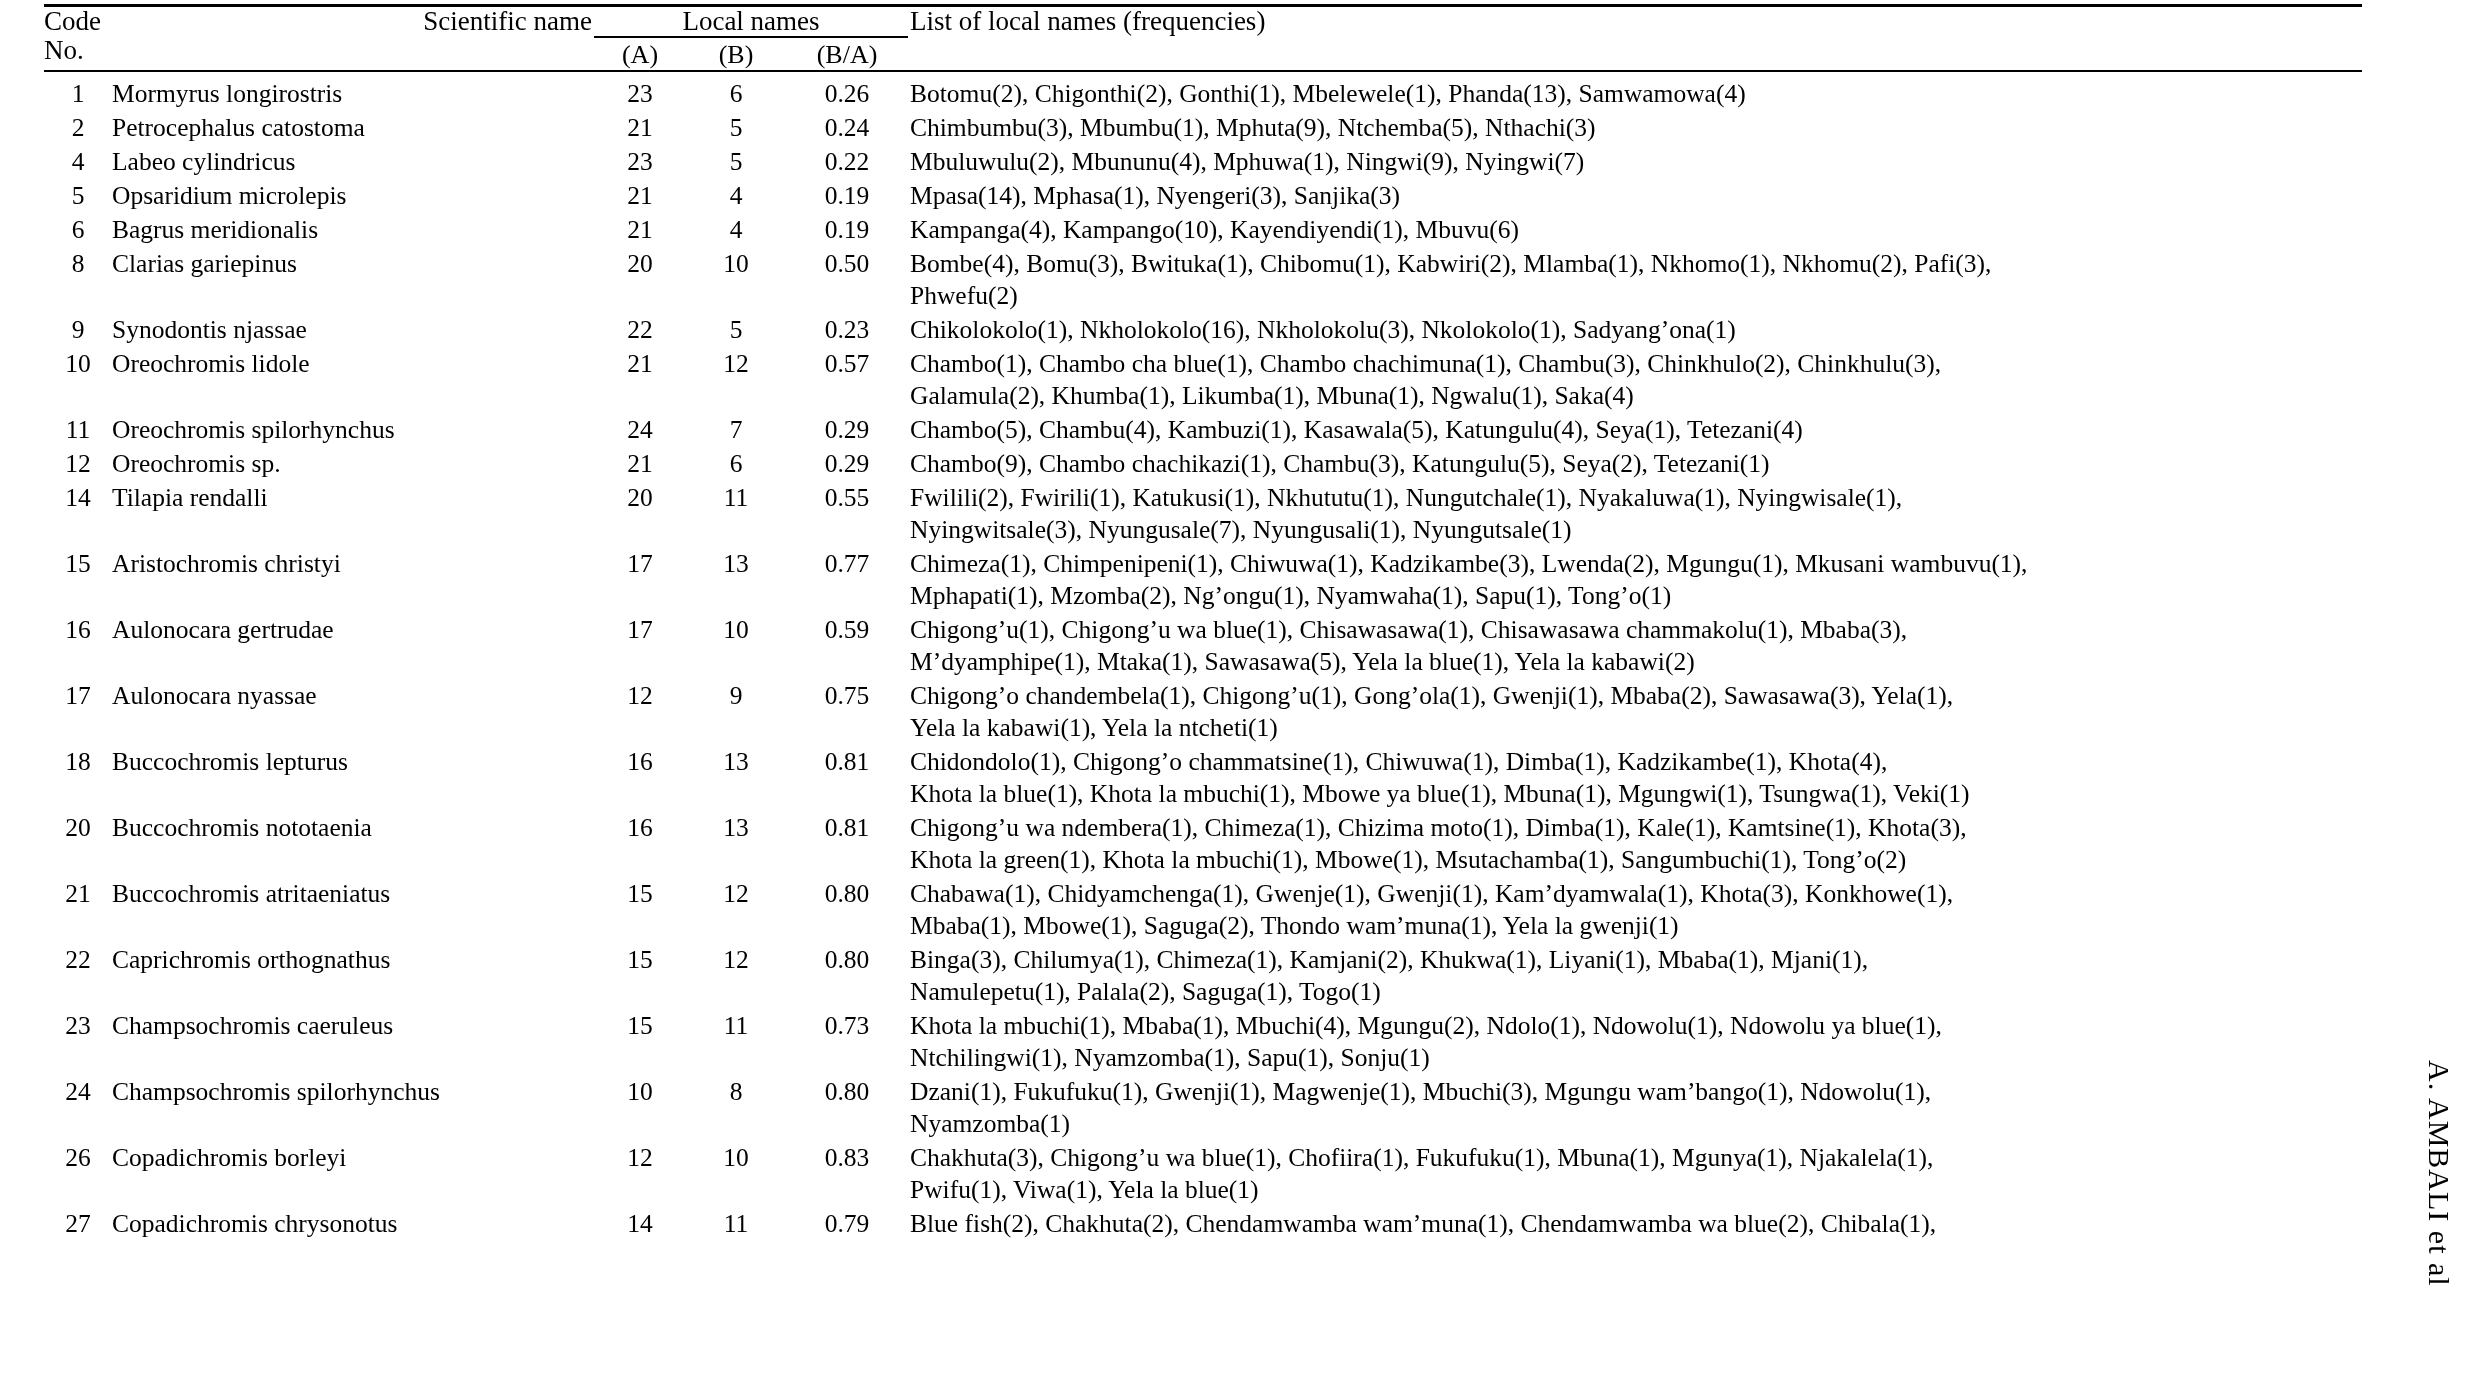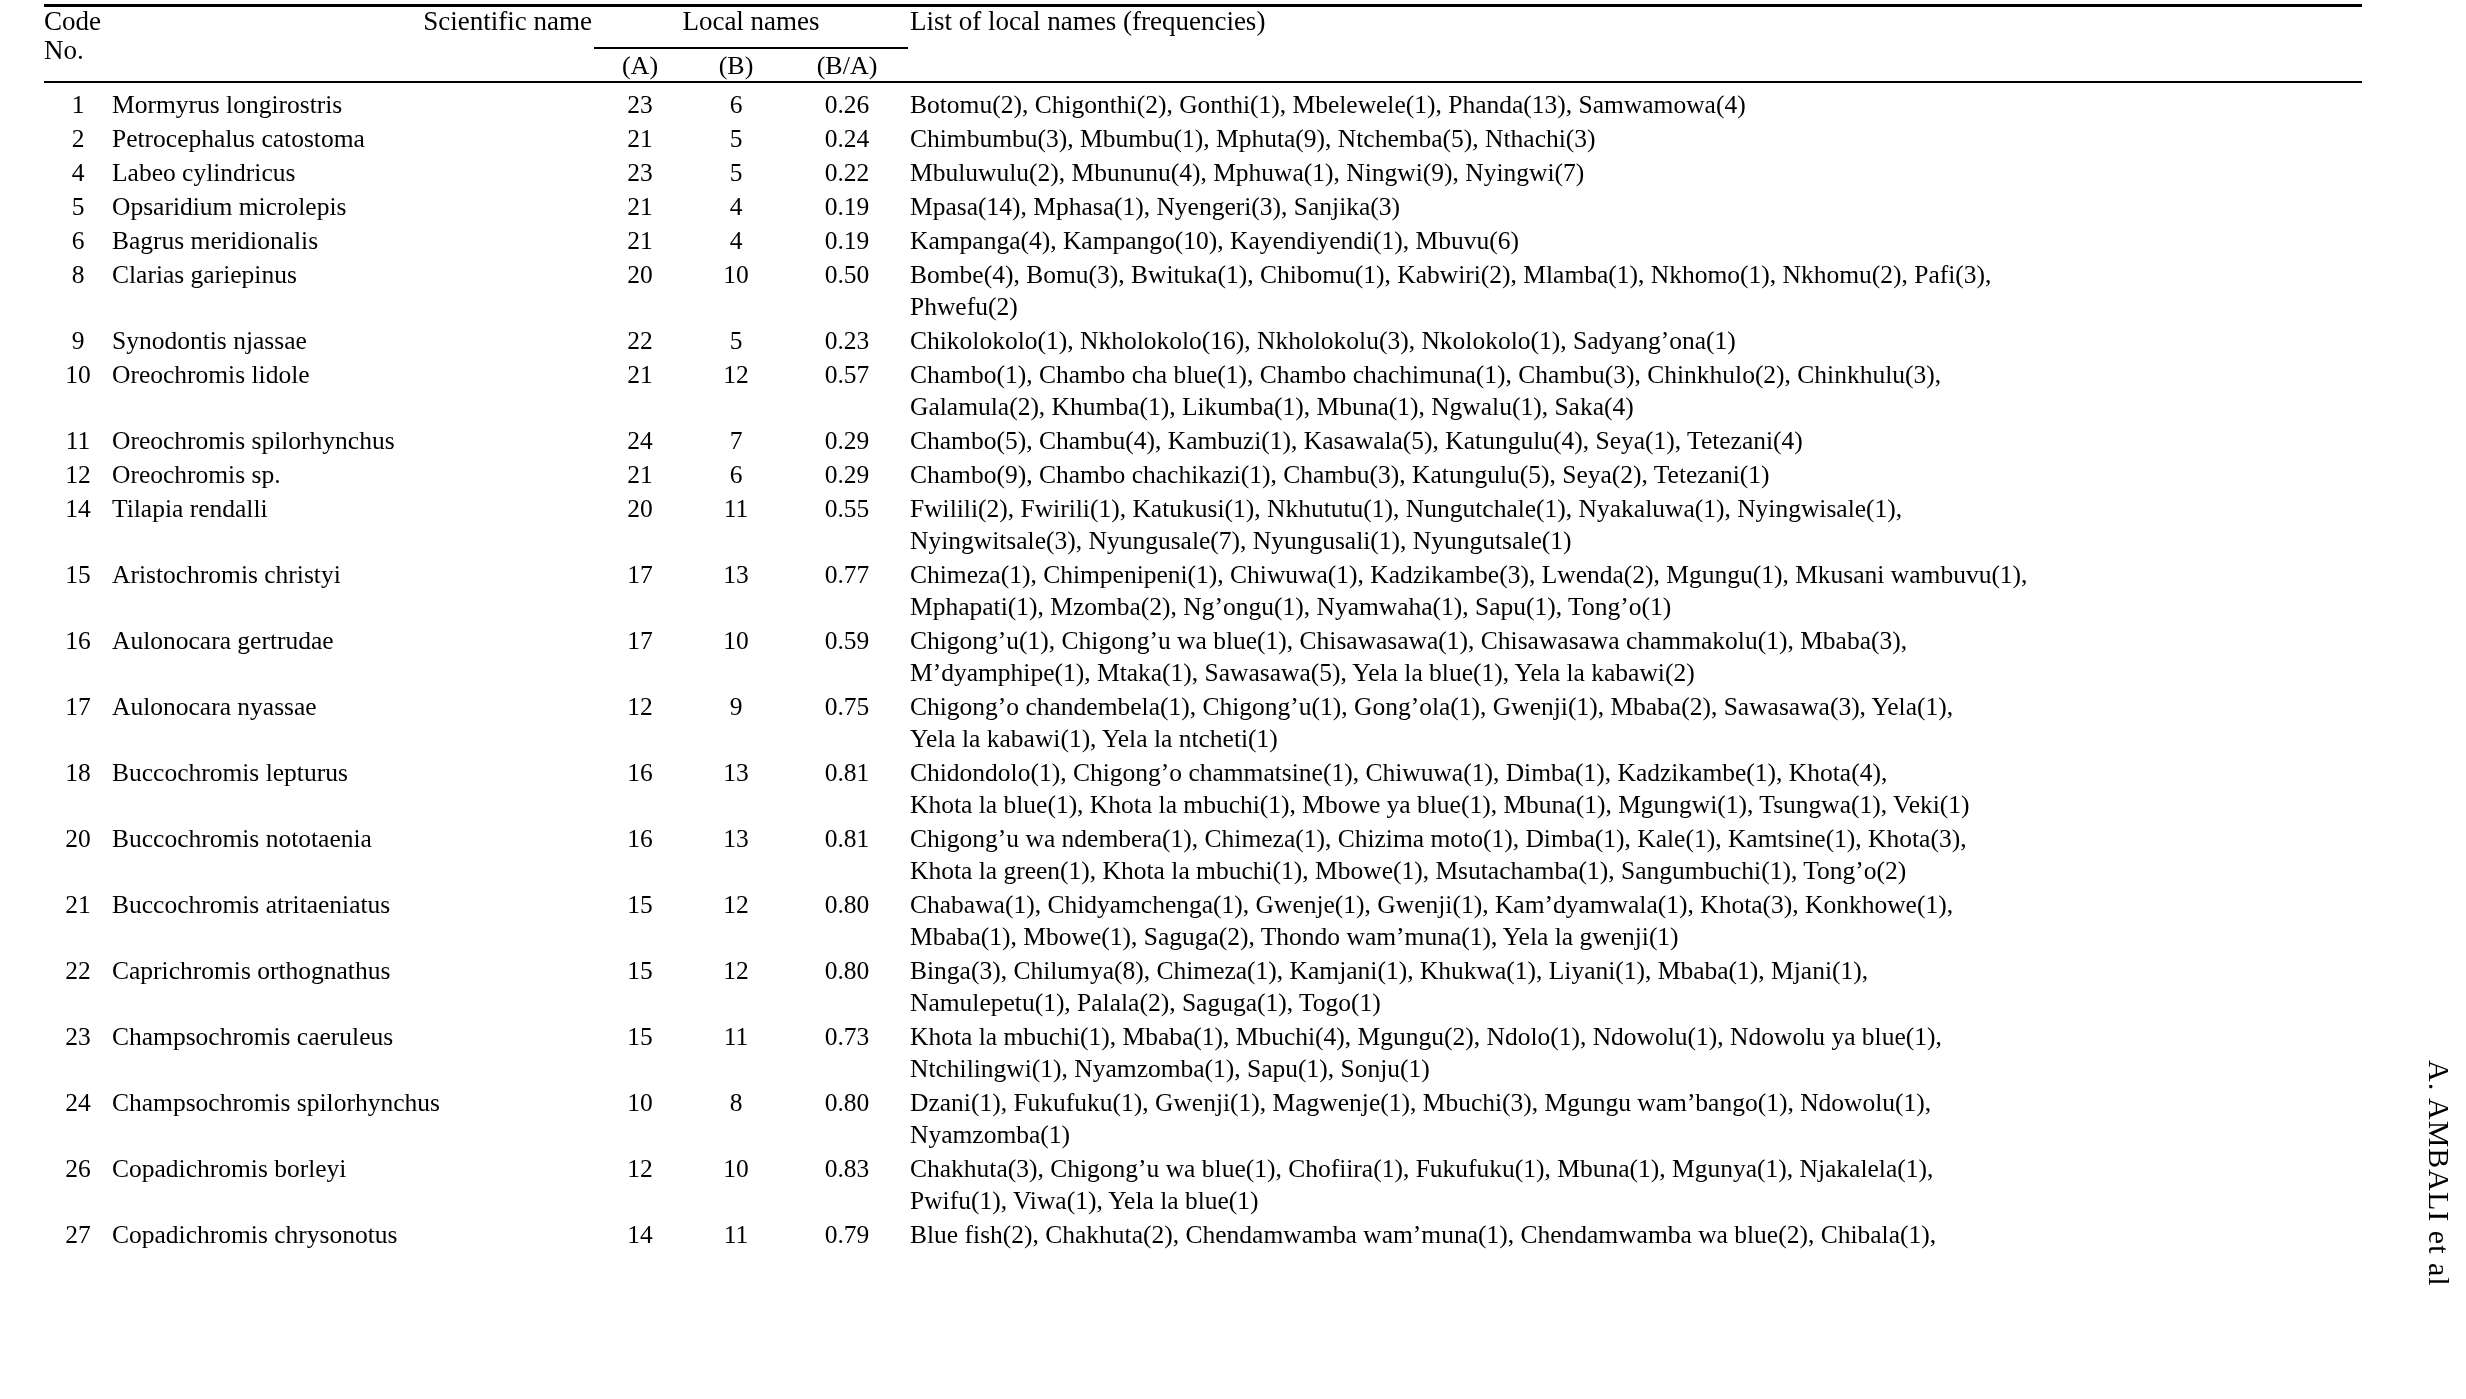--- a/index.html
+++ b/index.html
@@ -89,21 +89,21 @@
     text-align: right;
   }
   .hd-localnames {
     text-align: center;
     padding-bottom: 2px;
   }
   .localnames-label {
     display: block;
     text-align: center;
     border-bottom: 2px solid #000;
-    padding-bottom: 11px;
+    padding-bottom: 0;
     margin: 0 2px 2px 2px;
   }
   .sub-row td {
     font-size: 26px;
     text-align: center;
     padding-top: 1px;
   }
   .hd-list {
     padding-left: 14px;
     padding-top: 26px;
@@ -353,21 +353,21 @@
               <span class="names-line">Mbaba(1), Mbowe(1), Saguga(2), Thondo wam’muna(1), Yela la gwenji(1)</span>
             </td>
           </tr>
           <tr class="data-row">
             <td class="code">22</td>
             <td class="sci">Caprichromis orthognathus</td>
             <td class="num">15</td>
             <td class="num">12</td>
             <td class="num">0.80</td>
             <td class="names">
-              <span class="names-line">Binga(3), Chilumya(8), Chimeza(1), Kamjani(1), Khukwa(1), Liyani(1), Mbaba(1), Mjani(1),</span>
+              <span class="names-line">Binga(3), Chilumya(1), Chimeza(1), Kamjani(2), Khukwa(1), Liyani(1), Mbaba(1), Mjani(1),</span>
               <span class="names-line">Namulepetu(1), Palala(2), Saguga(1), Togo(1)</span>
             </td>
           </tr>
           <tr class="data-row">
             <td class="code">23</td>
             <td class="sci">Champsochromis caeruleus</td>
             <td class="num">15</td>
             <td class="num">11</td>
             <td class="num">0.73</td>
             <td class="names">

